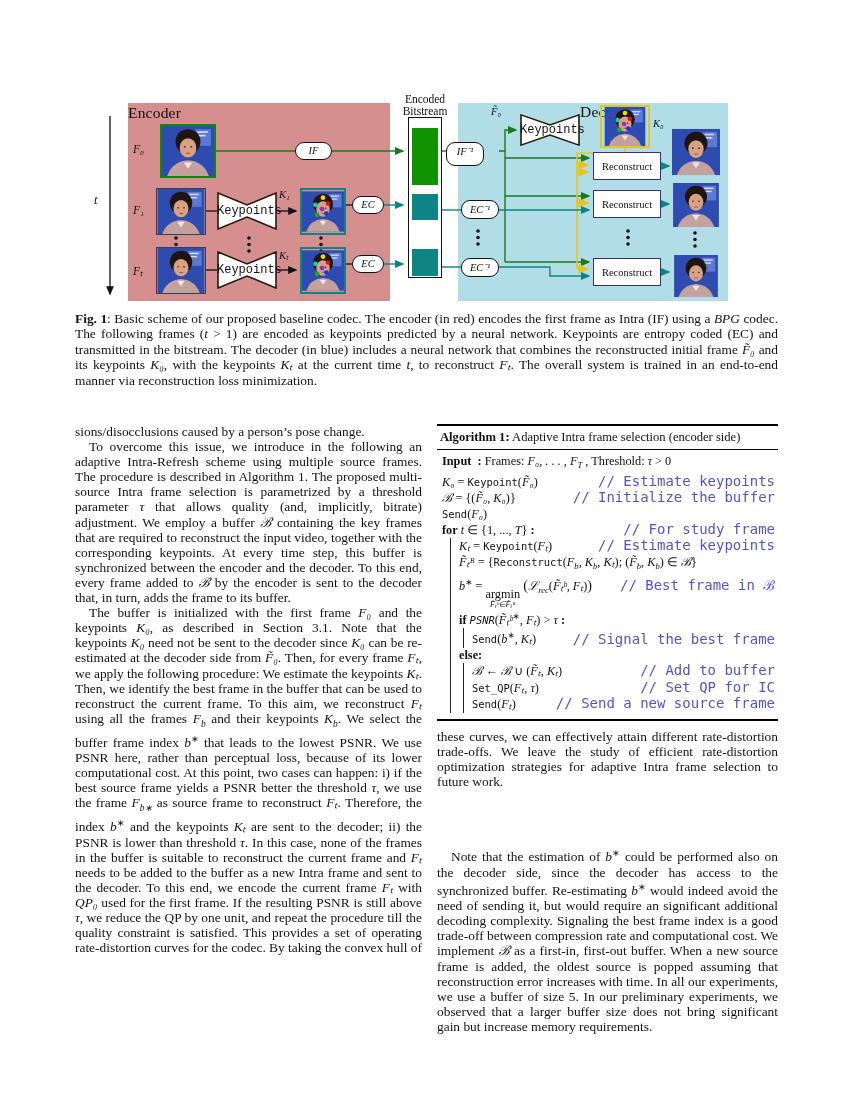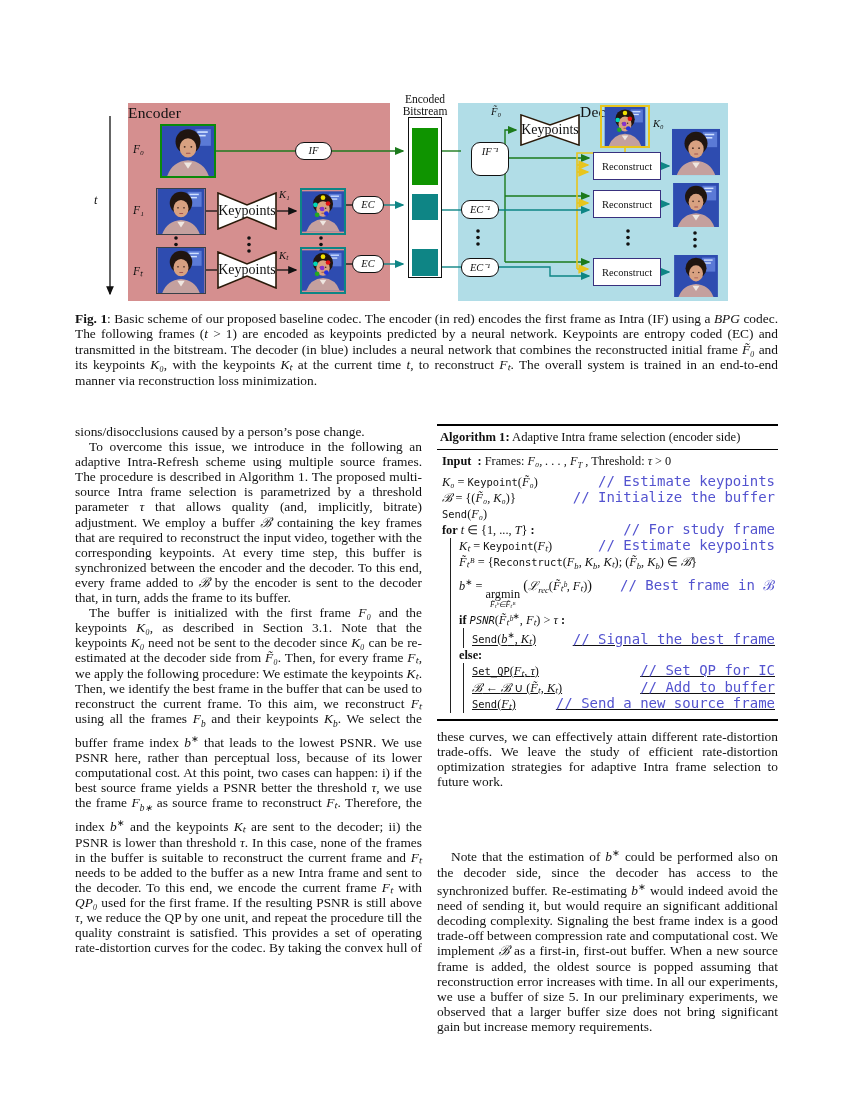--- a/index.html
+++ b/index.html
@@ -34,32 +34,32 @@
   #img-kt{left:200px;top:149px;width:46px;height:47px;border:2.5px solid var(--keypoint_teal);}
   #img-k0{left:500px;top:7px;width:50px;height:43px;border:2.5px solid var(--k0_yellow);}
   #img-o1{left:572px;top:29px;width:48px;height:50px;}
   #img-o2{left:572px;top:85px;width:48px;height:44px;}
   #img-o3{left:572px;top:157px;width:48px;height:42px;}
   .rbox{background:#fff;border:1.2px solid #111;border-radius:9px;text-align:center;
         font-size:10.5px;font-style:italic;line-height:16px;box-sizing:border-box;}
   #box-if{left:195px;top:44px;width:37px;height:18px;}
   #box-ec1{left:252px;top:98px;width:32px;height:18px;}
   #box-ec2{left:252px;top:157px;width:32px;height:18px;}
-  #box-ifinv{left:371px;top:44px;width:38px;height:34px;line-height:17px;}
+  #box-ifinv{left:346px;top:44px;width:38px;height:24px;line-height:17px;}
   #box-ecinv1{left:361px;top:102px;width:38px;height:19px;line-height:17px;}
   #box-ecinv2{left:361px;top:160px;width:38px;height:19px;line-height:17px;}
   .recbox{background:#fff;border:1.5px solid #38307e;text-align:center;font-size:10.5px;
           box-sizing:border-box;display:flex;align-items:center;justify-content:center;}
   #rec1{left:493px;top:54px;width:68px;height:28px;}
   #rec2{left:493px;top:92px;width:68px;height:28px;}
   #rec3{left:493px;top:160px;width:68px;height:28px;}
   .bowtie{display:block;}
   .bowtie-wrap{text-align:center;}
   .bowtie-wrap .bt-label{position:absolute;left:0;right:0;top:50%;transform:translateY(-50%);
-        font-size:14px;}
+        font-size:12px;font-family:Liberation Mono, monospace;}
   #bt1{left:117px;top:94px;width:60px;height:38px;}
   #bt2{left:117px;top:153px;width:60px;height:38px;}
   #bt3{left:420px;top:16px;width:60px;height:32px;}
   #overlay{position:absolute;left:0;top:0;width:640px;height:210px;pointer-events:none;}
   .sg{stroke:var(--line_green);stroke-width:1.4;fill:none;}
   .st{stroke:var(--keypoint_teal);stroke-width:1.4;fill:none;}
   .sy{stroke:var(--k0_yellow);stroke-width:1.6;fill:none;}
   .sk{stroke:#111;stroke-width:1.3;fill:none;}
   .mg{fill:var(--line_green);} .mt{fill:var(--keypoint_teal);} .my{fill:var(--k0_yellow);} .mk{fill:#111;}
   .dk{fill:#111;}
@@ -75,21 +75,21 @@
 
   
   #algo{border-top:2px solid #000;border-bottom:2px solid #000;margin-bottom:8px;}
   #algo-header{padding:3px 3px 4px 3px;border-bottom:1.3px solid #000;font-size:12.6px;line-height:16px;}
   #algo-body{padding:4px 3px 6px 5px;font-size:12.3px;}
   .aline{display:flex;align-items:baseline;line-height:15.4px;position:relative;}
   .aline .code{white-space:nowrap;}
   .aline .cmt{margin-left:auto;font-family:"DejaVu Sans Mono", monospace;font-size:14px;
               color:var(--comment_blue);white-space:nowrap;padding-left:5px;}
   .tt{font-family:"DejaVu Sans Mono", monospace;font-size:0.85em;}
-  .ind1{padding-left:17px;} .ind2{padding-left:30px;text-decoration:underline;}
+  .ind1{padding-left:17px;} .ind2{padding-left:30px;}
   .b1::before{content:'';position:absolute;left:8px;top:0;bottom:0;width:1px;background:#222;}
   .b2::after{content:'';position:absolute;left:21px;top:0;bottom:0;width:1px;background:#222;}
   .argmin{display:inline-flex;flex-direction:column;align-items:center;vertical-align:-8px;line-height:1;}
   .argmin .under{font-size:7.8px;font-style:italic;margin-top:1px;}
   sub,sup{font-size:70%;}
 </style>
 </head>
 <body>
 
 <div id="page">
@@ -357,26 +357,26 @@
           </div>
         <div class="aline ind2 b1 b2">
             <span class="code"><span class="tt">Send</span>(<i>b</i><sup>∗</sup>, <i>Kₜ</i>)</span>
             <span class="cmt">// Signal the best frame</span>
           </div>
         <div class="aline ind1 b1">
             <span class="code"><b>else:</b></span>
             <span class="cmt"></span>
           </div>
         <div class="aline ind2 b1 b2">
+            <span class="code"><i>ℬ</i> ← <i>ℬ</i> ∪ (<i>F̃ₜ</i>, <i>Kₜ</i>)</span>
+            <span class="cmt">// Add to buffer</span>
+          </div>
+        <div class="aline ind2 b1 b2">
             <span class="code"><span class="tt">Set_QP</span>(<i>Fₜ</i>, <i>τ</i>)</span>
             <span class="cmt">// Set QP for IC</span>
-          </div>
-        <div class="aline ind2 b1 b2">
-            <span class="code"><i>ℬ</i> ← <i>ℬ</i> ∪ (<i>F̃ₜ</i>, <i>Kₜ</i>)</span>
-            <span class="cmt">// Add to buffer</span>
           </div>
         <div class="aline ind2 b1 b2">
             <span class="code"><span class="tt">Send</span>(<i>Fₜ</i>)</span>
             <span class="cmt">// Send a new source frame</span>
           </div>
       </div>
     </div>
     <p>these curves, we can effectively attain different rate-distortion trade-offs.  We leave the study of efficient rate-distortion optimization strategies for adaptive Intra frame selection to future work.</p>
     <div class="spacer"></div>
     <p class="indent">Note that the estimation of <i>b</i><sup>∗</sup> could be performed also on the decoder side, since the decoder has access to the synchronized buffer.  Re-estimating <i>b</i><sup>∗</sup> would indeed avoid the need of sending it, but would require an significant additional decoding complexity.  Signaling the best frame index is a good trade-off between compression rate and computational cost.  We implement <i>ℬ</i> as a first-in, first-out buffer.  When a new source frame is added, the oldest source is popped assuming that reconstruction error increases with time.  In all our experiments, we use a buffer of size 5.  In our preliminary experiments, we observed that a larger buffer size does not bring significant gain but increase memory requirements.</p>

